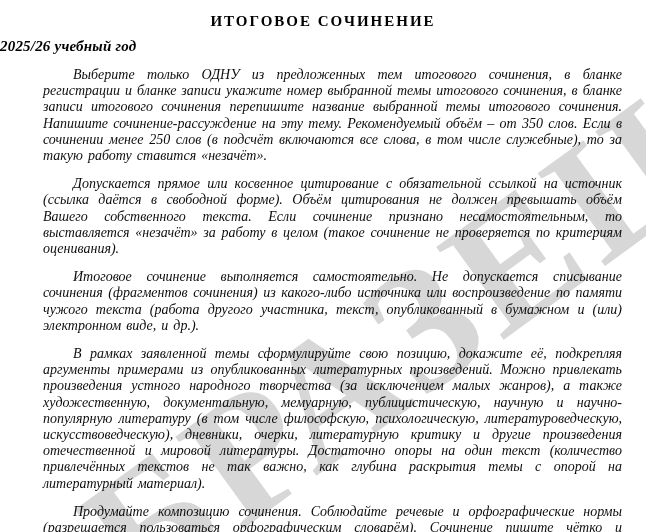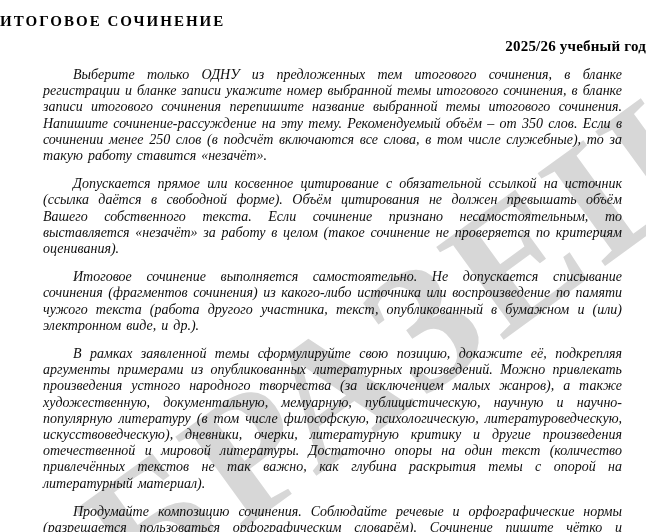--- a/index.html
+++ b/index.html
@@ -30,33 +30,34 @@
     transform: rotate(-36deg);
     transform-origin: left top;
     user-select: none;
   }
   .content {
     position: relative;
     z-index: 1;
   }
   .title {
     margin: 13px 0 0 0;
-    text-align: left;
+    text-align: center;
     font-size: 15px;
     font-weight: 700;
     letter-spacing: 2px;
     color: #000000;
   }
   .subtitle {
     margin: 8px 0 0 0;
-    text-align: right;
+    text-align: left;
     font-size: 15px;
     font-weight: 700;
     letter-spacing: 0.2px;
     color: #000000;
+    font-style: italic;
   }
   .body-text {
     margin: 10px 12px 0 31px;
     text-align: justify;
     font-style: italic;
     font-size: 14px;
     line-height: 16.2px;
     word-spacing: 1.5px;
   }
   .body-text p {

